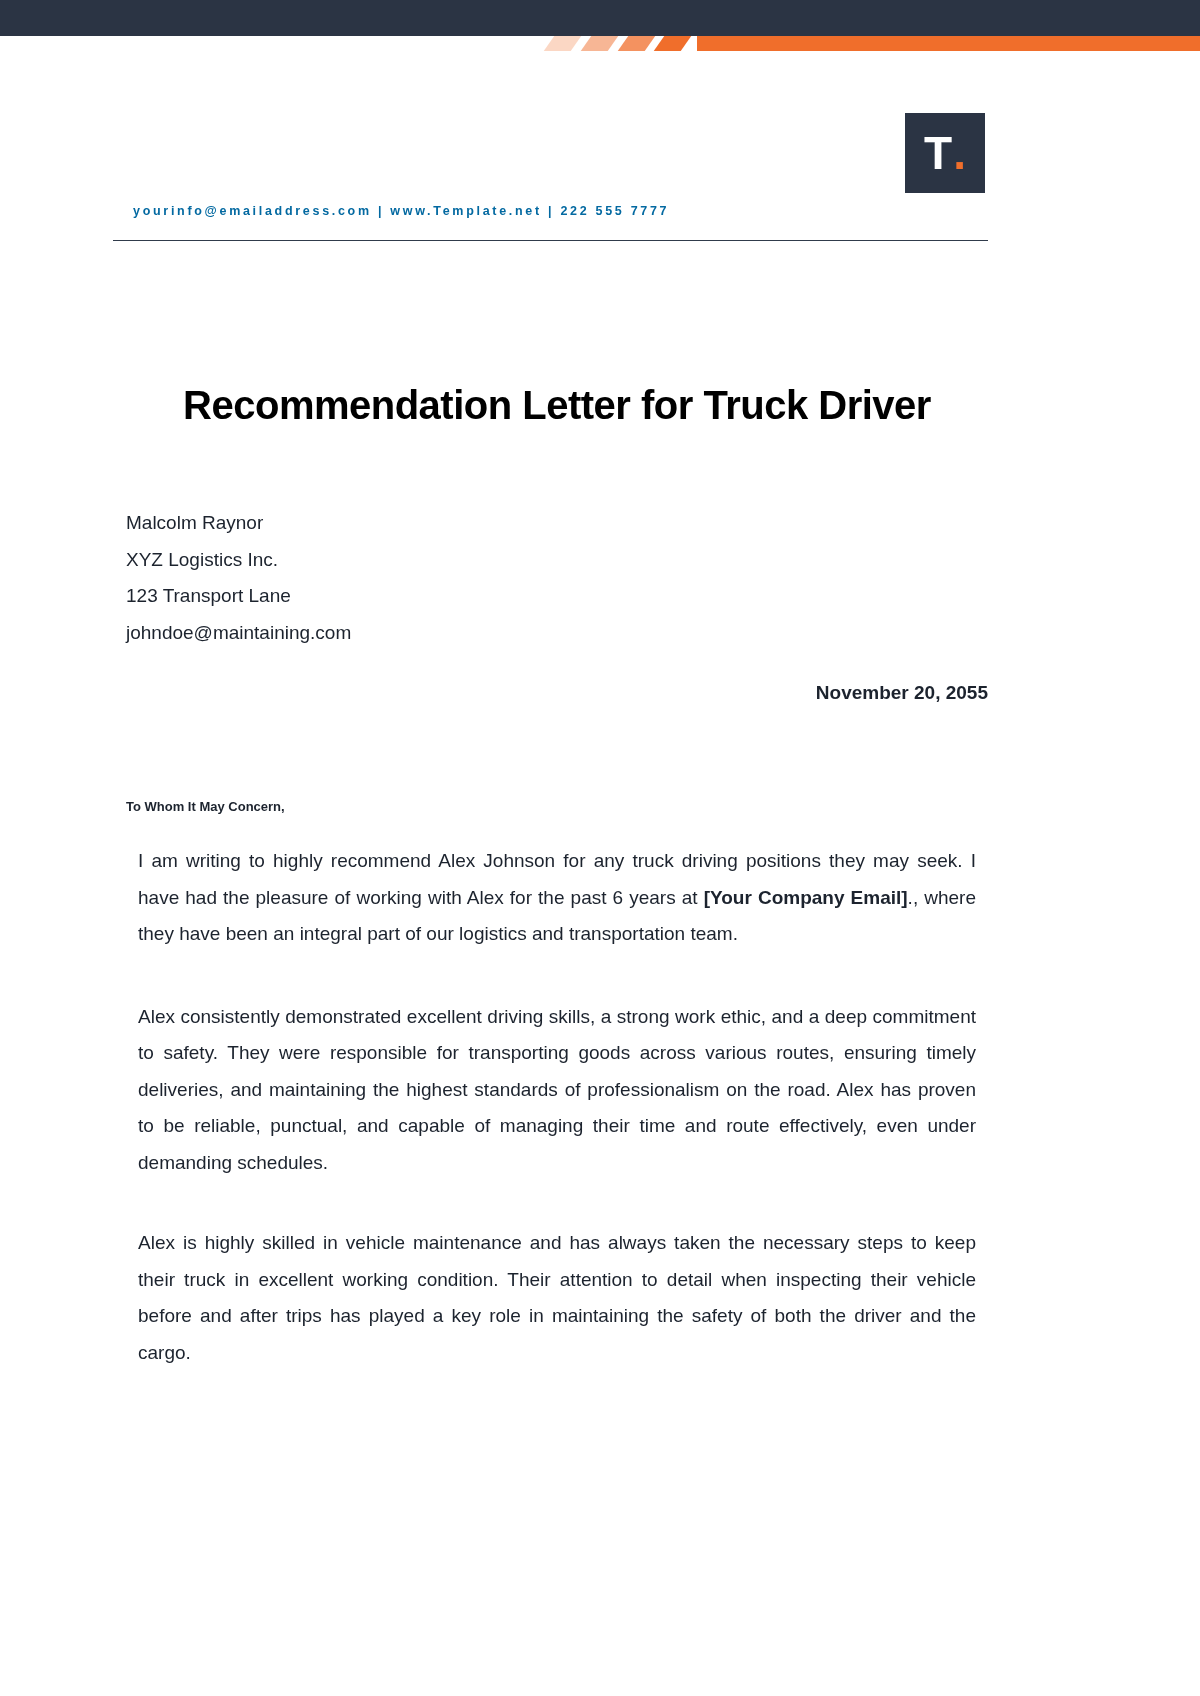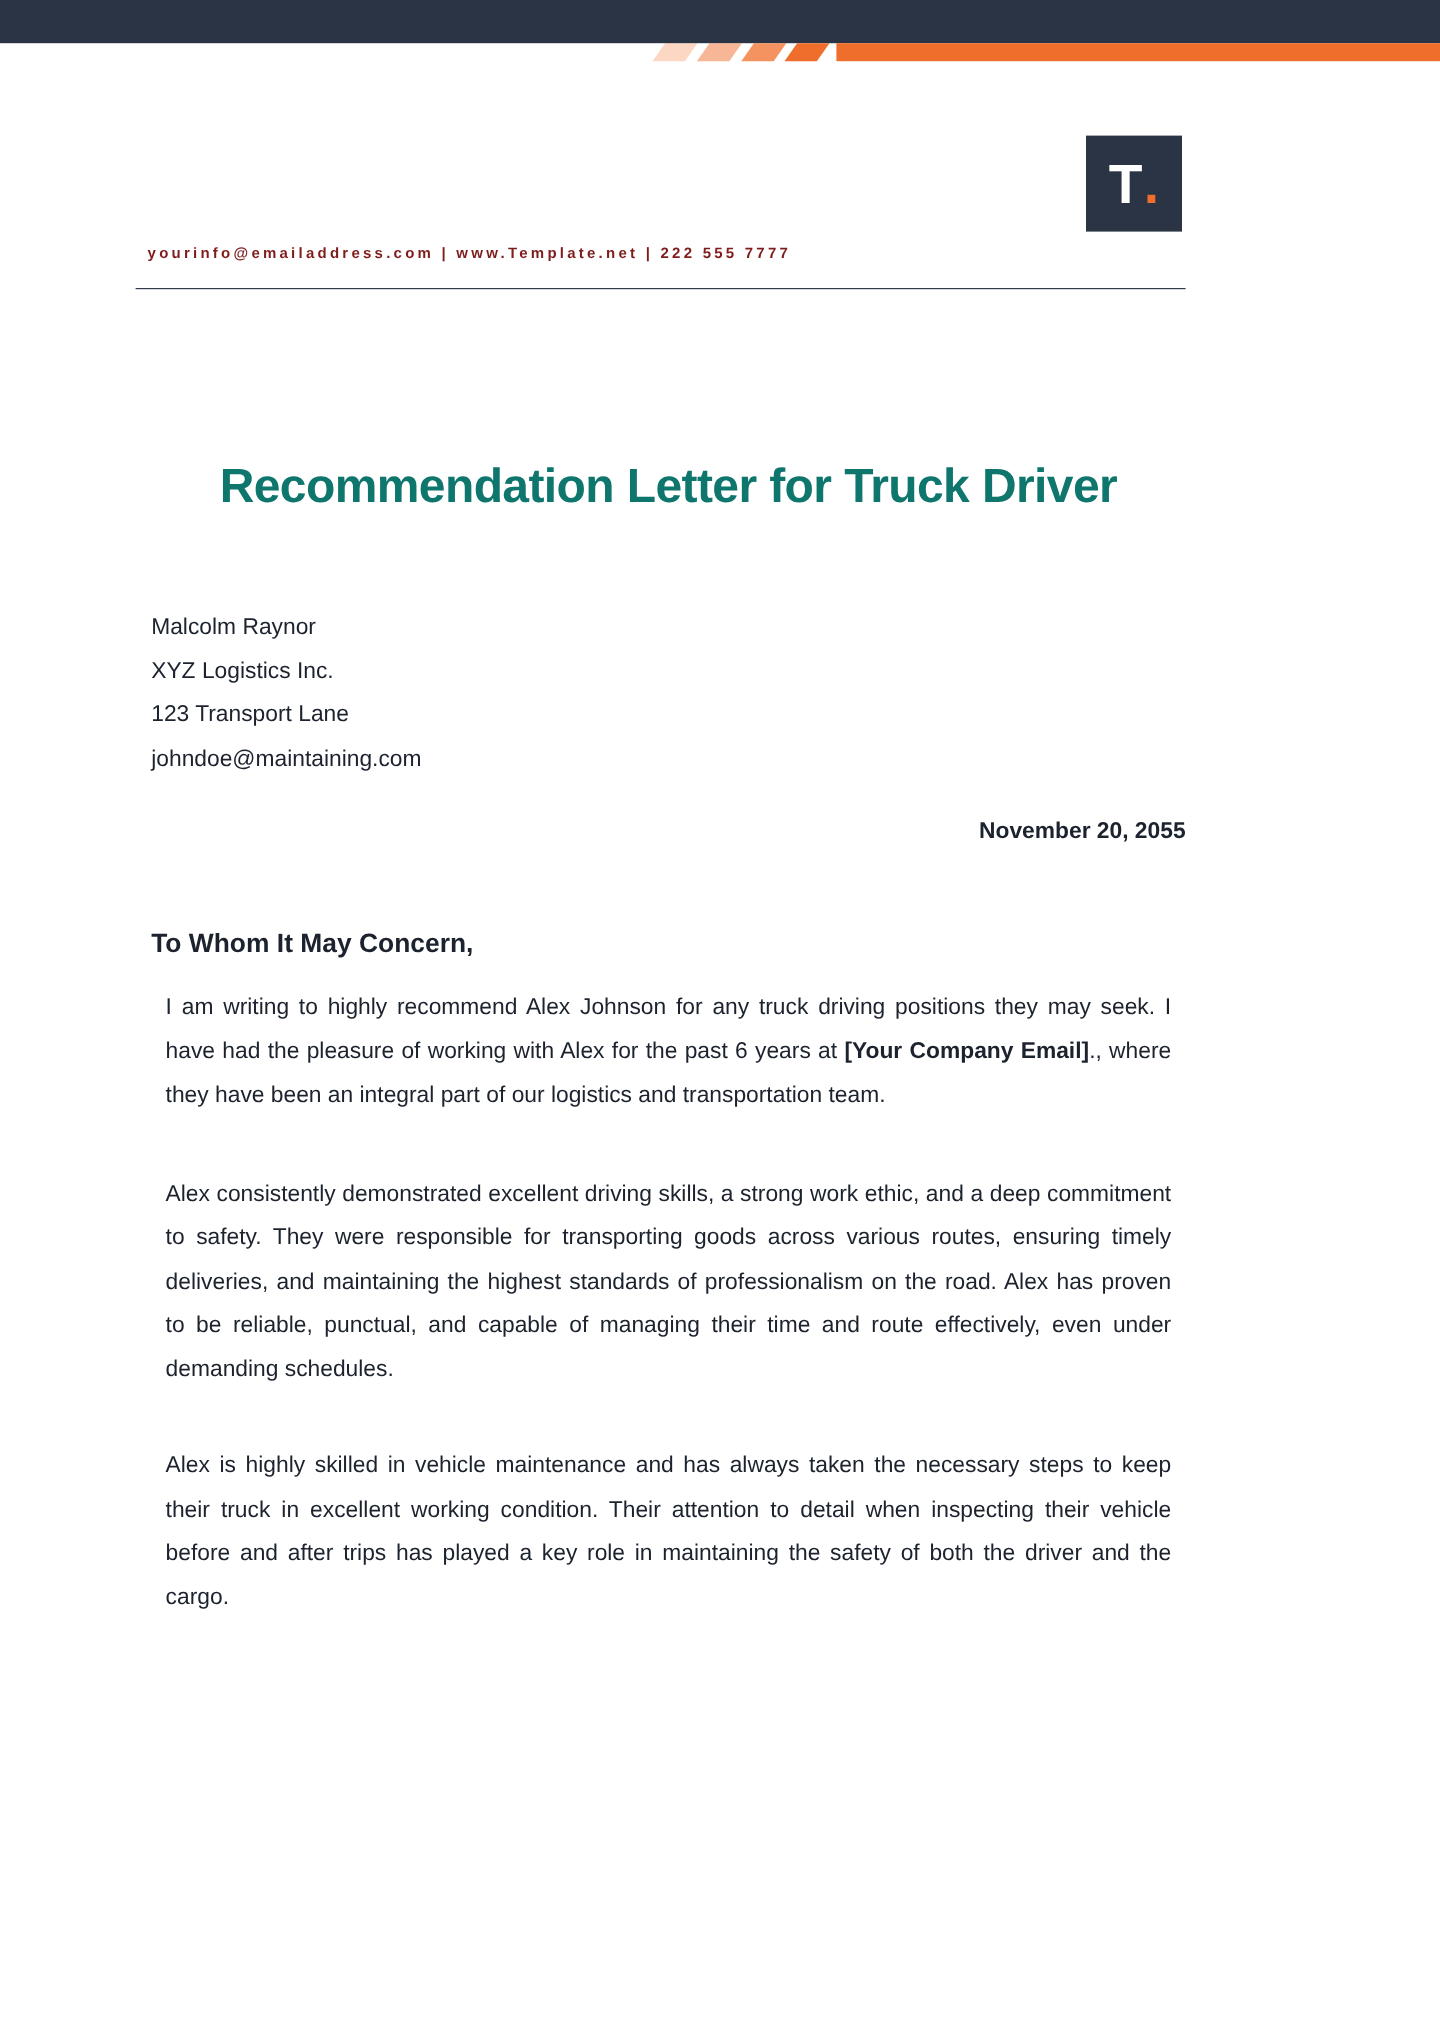--- a/index.html
+++ b/index.html
@@ -41,54 +41,54 @@
     position:absolute;top:62px;right:3px;
     width:80px;height:80px;
     background:var(--navy);
     color:#ffffff;
     display:flex;align-items:center;justify-content:center;
     font-weight:700;font-size:46px;line-height:1;
     letter-spacing:0;
   }
   .logo .dot{color:var(--orange);font-size:46px;margin-left:1px;}
   .contact{
-    position:absolute;left:10px;bottom:22px;
+    position:absolute;left:20px;bottom:22px;
     font-size:12.5px;font-weight:600;
     letter-spacing:2.7px;
-    color:#7f1d1d;
+    color:#0369a1;
     white-space:nowrap;
     margin-top:32px;
   }
 
   
   .main{margin:0 212px 0 126px;}
   .title{
     margin:140px 0 0 0;
     text-align:center;
     font-size:40px;
     font-weight:700;
     letter-spacing:-0.5px;
-    color:#0f766e;
+    color:#000000;
     line-height:48px;
   }
   .sender{
     margin-top:76px;
     font-size:19px;
     line-height:36.5px;
   }
   .date{
     margin-top:30px;
     font-size:19px;
     font-weight:700;
     line-height:24px;
     text-align:right;
   }
   .salutation{
-    margin-top:69px;
-    font-size:22px;
+    margin-top:90px;
+    font-size:13px;
     font-weight:700;
     line-height:24px;
   }
   p.bodytext{
     font-size:19px;
     line-height:36.5px;
     text-align:justify;
     margin:12px;
   }
   p.p1{margin-top:24px;}

